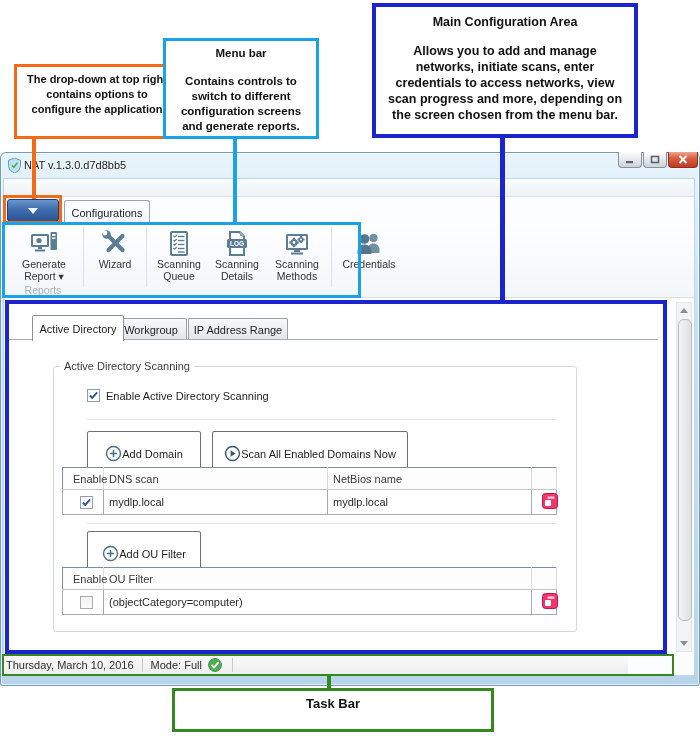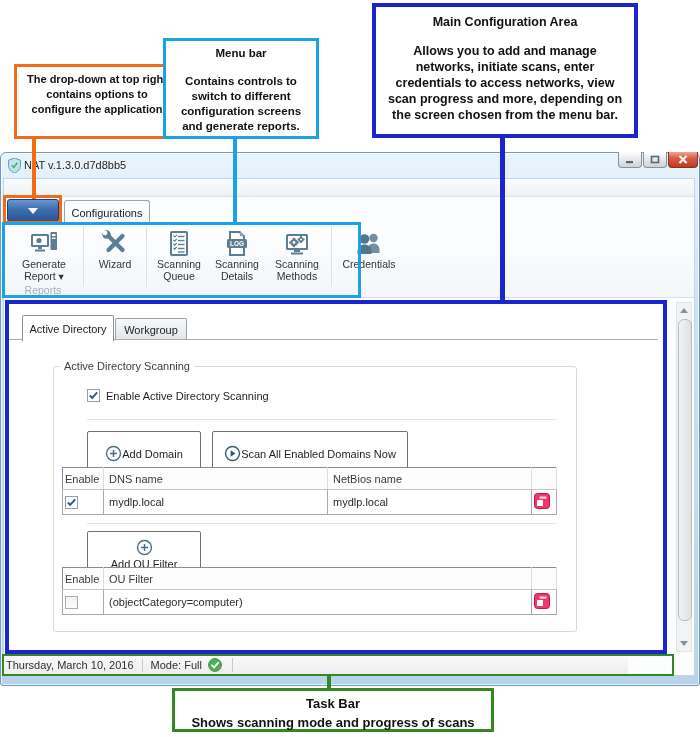--- a/index.html
+++ b/index.html
@@ -53,42 +53,42 @@
   .titem{display:flex;flex-direction:column;align-items:center;padding:2px 4px 0 4px;cursor:pointer;}
   .titem .ticon{height:30px;display:flex;align-items:center;justify-content:center;}
   .tlabel{font-size:10.5px;color:#333;line-height:12px;text-align:center;}
   .tsep{width:1px;background:#dbe1e7;margin:1px 3px;}
   .group-label{left:12px;top:284px;width:62px;text-align:center;font-size:10.5px;color:#a7b0ba;}
 
   
   .main-panel{left:9px;top:304px;width:654px;height:346px;background:#fff;}
   .tabstrip-line{left:9px;top:339px;width:649px;height:1px;background:#a8adb3;z-index:1;}
   .tab{position:absolute;box-sizing:border-box;display:flex;align-items:center;justify-content:center;font-size:11px;color:#222;cursor:pointer;}
-  .tab.selected{left:22px;top:315px;width:92px;height:26px;background:#fff;border:1px solid #8b9097;border-bottom:none;border-radius:2px 2px 0 0;z-index:2;}
+  .tab.selected{left:32px;top:315px;width:92px;height:26px;background:#fff;border:1px solid #8b9097;border-bottom:none;border-radius:2px 2px 0 0;z-index:2;}
   .tab.t2{left:115px;top:318px;width:72px;height:22px;}
   .tab.t3{left:188px;top:318px;width:100px;height:22px;}
   .tab.unsel{background:linear-gradient(#f7f8f9,#e2e6e9);border:1px solid #9aa0a6;border-bottom:none;border-radius:2px 2px 0 0;}
 
   .groupbox{left:53px;top:366px;width:524px;height:266px;border:1px solid #d9d9d9;border-radius:3px;box-sizing:border-box;}
   .groupbox-label{left:60px;top:360px;background:#fff;padding:0 4px;font-size:11px;color:#3c3c3c;}
 
   .cbrow{left:87px;top:389px;display:flex;align-items:center;}
   .checkbox{width:13px;height:13px;box-sizing:border-box;background:#fff;border:1px solid #8e9fb3;display:flex;align-items:center;justify-content:center;cursor:pointer;}
   .checkbox.off{border-color:#ababab;background:linear-gradient(#f2f2f2,#fbfbfb);}
   .cbrow .cb-label{margin-left:6px;font-size:11px;color:#1e1e1e;}
   .hsep{height:1px;background:#e4e4e4;}
 
   .btn{position:absolute;height:46px;box-sizing:border-box;background:#fff;border:1px solid #707070;border-radius:2px;
        display:flex;align-items:center;justify-content:center;font-size:11px;color:#1e1e1e;cursor:pointer;padding:0 8px;}
 
   table.grid{border-collapse:collapse;table-layout:fixed;background:#fff;font-size:11px;color:#2a2a2a;}
   table.grid{border:1px solid #7d8f9e;}
   .grid th{font-weight:normal;text-align:left;padding:3px 5px;height:15px;border-right:1px solid #dcdcdc;border-bottom:1px solid #c4c4c4;background:#fdfdfd;color:#3a3a3a;}
   .grid td{border:1px solid #a9a9a9;padding:3px 5px;background:#fff;}
-  .grid td.center,.grid th.center{text-align:left;padding:3px 2px;}
+  .grid td.center,.grid th.center{text-align:right;padding:3px 10px;}
   .del-btn{display:inline-flex;cursor:pointer;}
 
   
   .vscroll{left:676px;top:302px;width:16px;height:350px;background:#f2f3f4;border:1px solid #e2e4e6;box-sizing:border-box;}
   .sb-arrow{position:absolute;left:0;width:14px;height:15px;display:flex;align-items:center;justify-content:center;cursor:pointer;}
   .sb-thumb{position:absolute;left:1px;top:16px;width:12px;height:300px;border:1px solid #b7bbbf;border-radius:6px;
             background:linear-gradient(90deg,#f4f4f4,#dfe1e3);cursor:pointer;}
   .tri-up{width:0;height:0;border-left:4px solid transparent;border-right:4px solid transparent;border-bottom:5px solid #8a9096;}
   .tri-down{width:0;height:0;border-left:4px solid transparent;border-right:4px solid transparent;border-top:5px solid #8a9096;}
 
@@ -261,20 +261,23 @@
   <div class="abs group-label">Reports</div>
 
   <div class="abs main-panel"></div>
   <div class="abs tabstrip-line"></div>
   <div class="tab selected">
     <span>Active Directory</span>
   </div>
   <div class="tab t2 unsel">
     <span>Workgroup</span>
   </div>
+  <div class="tab t3 unsel">
+    <span>IP Address Range</span>
+  </div>
 
   <div class="abs groupbox"></div>
   <span class="abs groupbox-label">Active Directory Scanning</span>
 
   <div class="abs cbrow">
     <span class="checkbox">
       <svg width="11" height="11" viewBox="0 0 12 12">
           <path d="M2 6 L4.6 8.6 L10 2.6" stroke="#2b4f9e" stroke-width="2" fill="none"></path>
         </svg>
     </span>
@@ -305,21 +308,21 @@
   <table class="grid abs" style="left:62px;top:467px;width:494px;">
     <colgroup>
         <col style="width:41px">
         <col style="width:224px">
         <col style="width:204px">
         <col style="width:25px">
       </colgroup>
     <tbody>
         <tr>
       <th class="center">Enable</th>
-      <th>DNS name</th>
+      <th>DNS scan</th>
       <th>NetBios name</th>
       <th></th>
     </tr>
     <tr>
       <td class="center">
         <span class="checkbox" style="display:inline-flex;vertical-align:middle;">
           <svg width="11" height="11" viewBox="0 0 12 12">
                 <path d="M2 6 L4.6 8.6 L10 2.6" stroke="#2b4f9e" stroke-width="2" fill="none"></path>
               </svg>
         </span>
@@ -334,21 +337,21 @@
                 <rect x="5.5" y="3.5" width="7" height="2.2" rx="0.6" fill="#ffd2e0"></rect>
               </svg>
         </span>
       </td>
     </tr>
   </tbody>
     </table>
 
   <div class="abs hsep" style="left:87px;top:523px;width:470px;"></div>
 
-  <div class="btn" style="left:87px;top:531px;width:114px;flex-direction:column;">
+  <div class="btn" style="left:87px;top:531px;width:114px;">
     <span>
       <svg width="17" height="17" viewBox="0 0 18 18">
           <circle cx="9" cy="9" r="7.4" fill="none" stroke="#4a6e84" stroke-width="1.5"></circle>
           <path d="M9 5.2 V12.8 M5.2 9 H12.8" stroke="#4a6e84" stroke-width="1.6"></path>
         </svg>
     </span>
     <span>Add OU Filter</span>
   </div>
 
   <table class="grid abs" style="left:62px;top:567px;width:494px;">
@@ -420,16 +423,15 @@
   <div class="callout co-cyan">
     <div class="co-title">Menu bar</div>
     <div>Contains controls to switch to different configuration screens and generate reports.</div>
   </div>
   <div class="callout co-blue">
     <div class="co-title">Main Configuration Area</div>
     <div>Allows you to add and manage networks, initiate scans, enter credentials to access networks, view scan progress and more, depending on the screen chosen from the menu bar.</div>
   </div>
   <div class="callout co-green">
     <div class="co-title">Task Bar</div>
-    <div>Shows scanning mode and progress of scans</div>
   </div>
 
 </div>
 
 </body></html>

